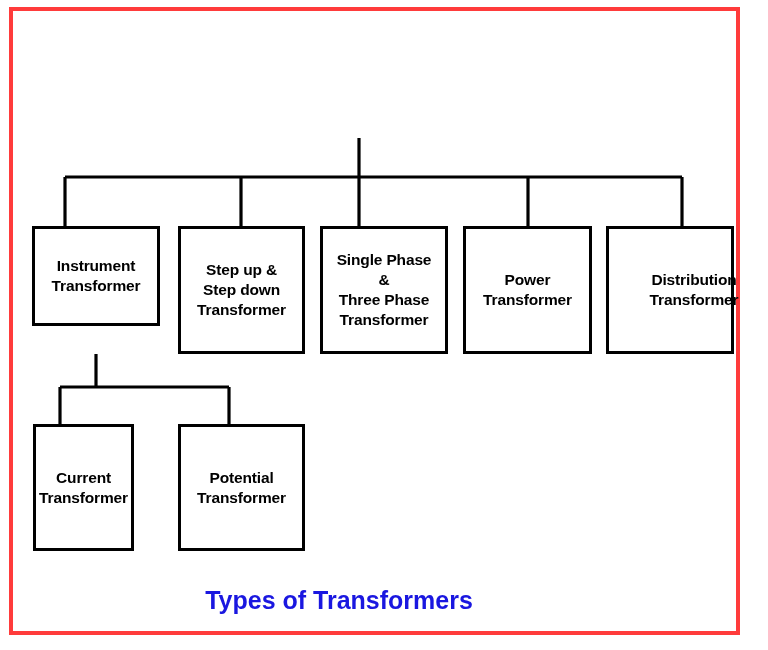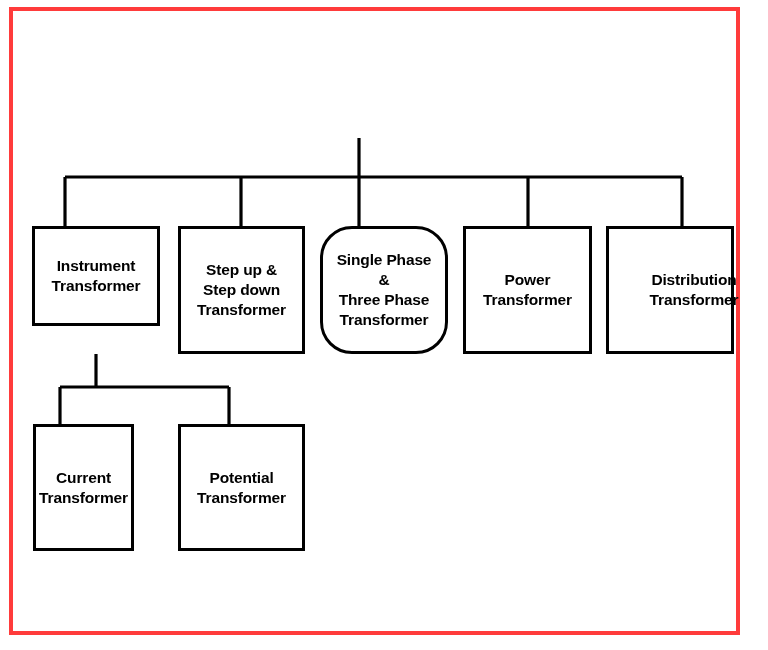--- a/index.html
+++ b/index.html
@@ -70,21 +70,21 @@
     left: 276px;
     top: 42px;
     width: 163px;
     height: 96px;
   }
   #node-root .node-label { font-size: 16px; }
 
   
   #node-instrument     { left: 32px;  top: 226px; width: 128px; height: 100px; }
   #node-stepupdown     { left: 178px; top: 226px; width: 127px; height: 128px; }
-  #node-singlethree    { left: 320px; top: 226px; width: 128px; height: 128px; border-radius: 32px; }
+  #node-singlethree    { left: 320px; top: 226px; width: 128px; height: 128px; }
   #node-power          { left: 463px; top: 226px; width: 129px; height: 128px; }
   #node-distribution   { left: 606px; top: 226px; width: 128px; height: 128px; padding-left: 48px; }
 
   
   #node-current        { left: 33px;  top: 424px; width: 101px; height: 127px; }
   #node-potential      { left: 178px; top: 424px; width: 127px; height: 127px; justify-content: center; }
 
   
   #caption {
     position: absolute;
@@ -155,14 +155,15 @@
 
   <div class="node" id="node-current">
     <span class="node-label">Current
 Transformer</span>
   </div>
   <div class="node" id="node-potential">
     <span class="node-label">Potential
 Transformer</span>
   </div>
 
+  <div id="caption">Types of Transformers</div>
 
 </div>
 
 </body></html>

